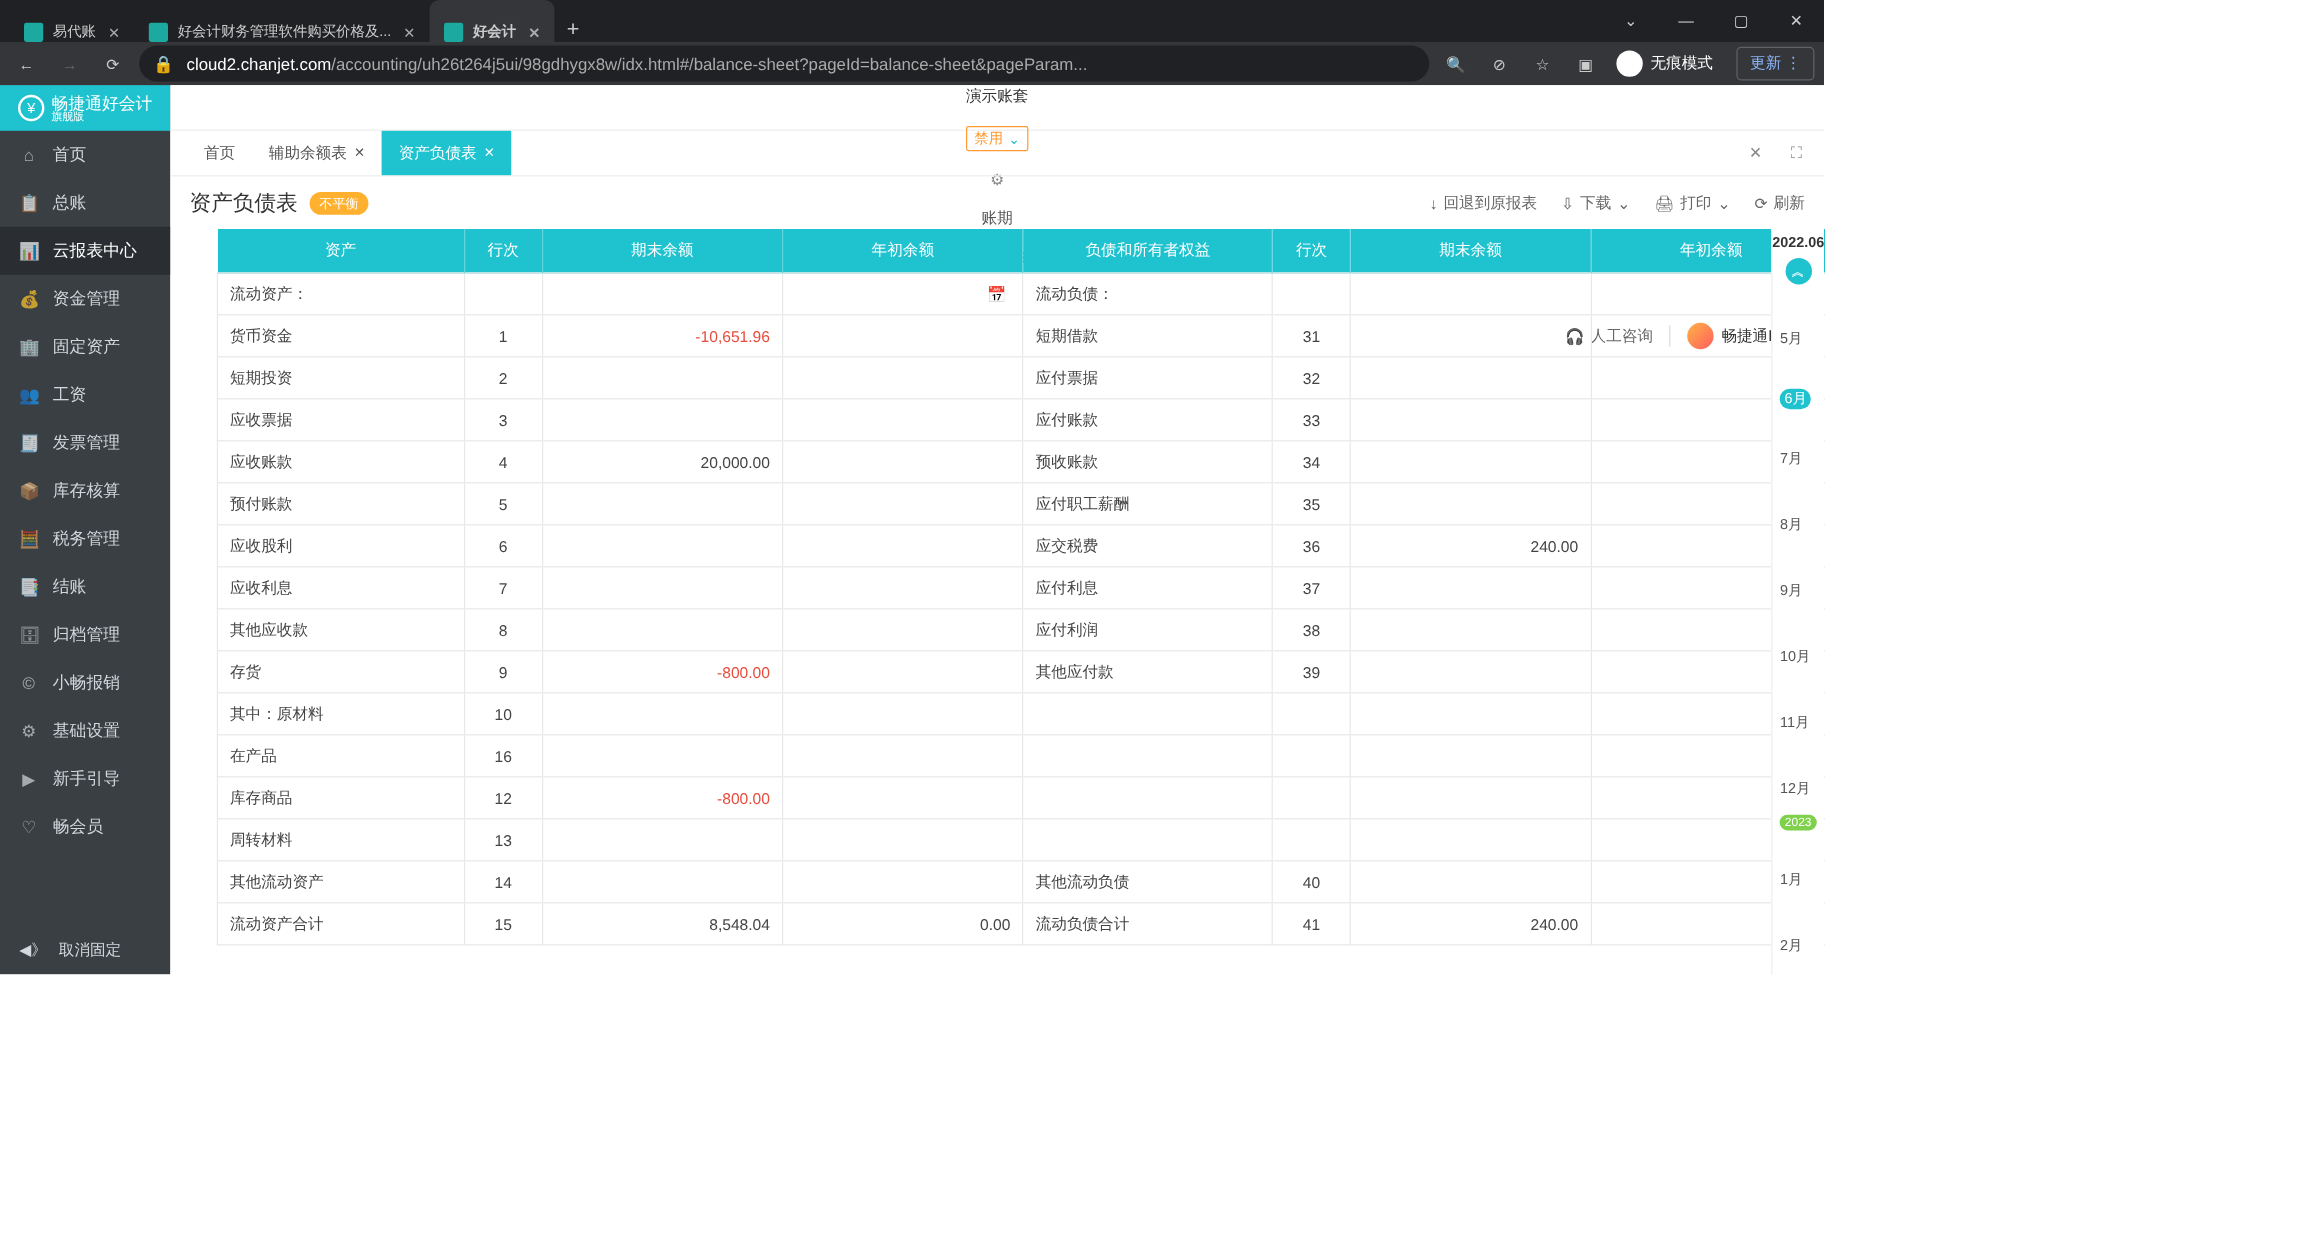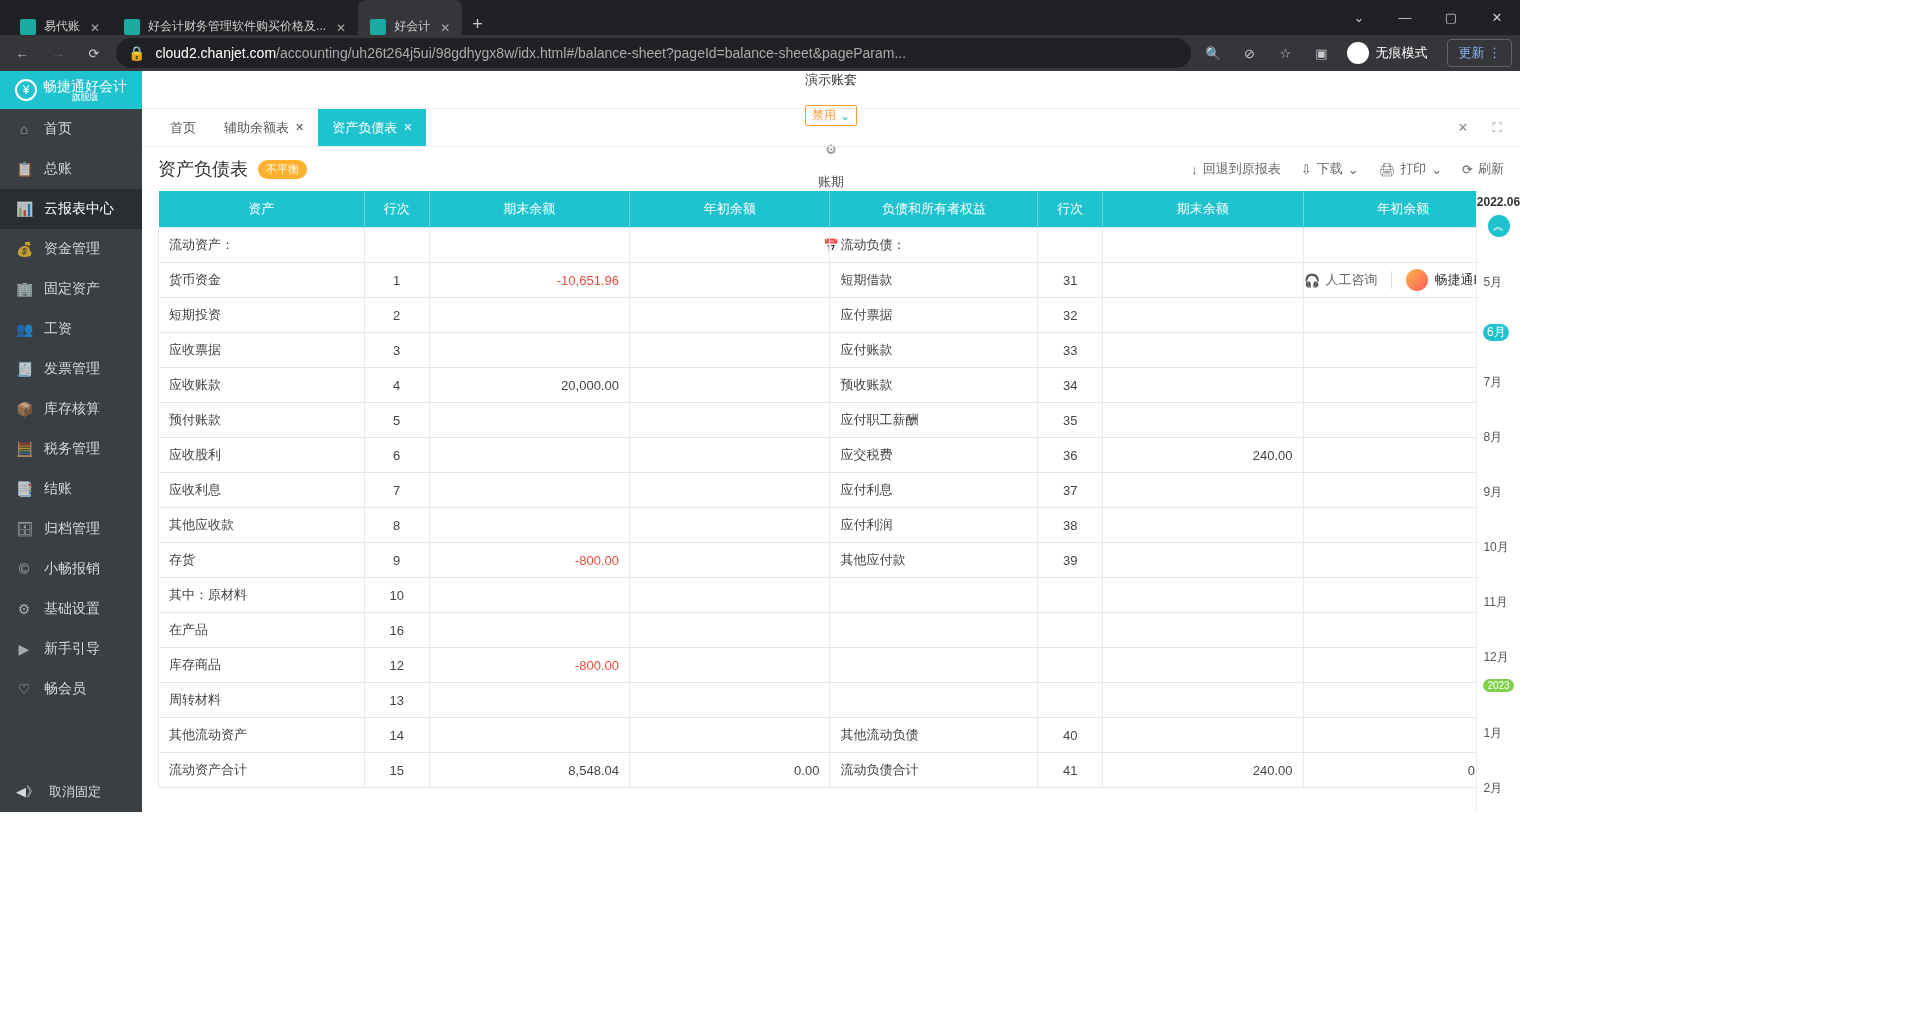--- a/index.html
+++ b/index.html
@@ -2,21 +2,21 @@
 <html><head>
 <meta charset="utf-8">
 <style>
 * { margin: 0; padding: 0; box-sizing: border-box; }
 body { font-family: "Microsoft YaHei", Arial, sans-serif; font-size: 13px; background: #fff; color: #333; overflow: hidden; width: 1520px; height: 812px; }
 
 
 .browser-top { background: #202124; height: 35px; display: flex; align-items: center; }
 .browser-tabs { display: flex; height: 100%; padding-left: 8px; flex: 1; }
 .browser-tab { display: flex; align-items: flex-end; padding: 0 12px; color: #ccc; font-size: 12px; max-width: 280px; position: relative; border-top-left-radius: 8px; border-top-right-radius: 8px; }
-.browser-tab.active { background: #35363a; }
+.browser-tab.active { background: #35363a; font-weight: bold; }
 .browser-tab .favicon { width: 16px; height: 16px; background: #1ba9a0; margin-right: 8px; border-radius: 2px; flex-shrink: 0; }
 .browser-tab .tab-close { margin-left: 10px; color: #aaa; cursor: pointer; }
 .browser-tab.new { padding: 0 10px; }
 .browser-tab.new .plus { color: #ccc; font-size: 18px; }
 .browser-winctl { display: flex; color: #ccc; }
 .browser-winctl > div { width: 46px; height: 35px; display: flex; align-items: center; justify-content: center; cursor: pointer; }
 
 .browser-bar { background: #35363a; height: 36px; display: flex; align-items: center; padding: 0 8px; gap: 8px; }
 .browser-bar .nav-btn { width: 28px; height: 28px; display: flex; align-items: center; justify-content: center; color: #ccc; cursor: pointer; border-radius: 14px; }
 .browser-bar .nav-btn.disabled { color: #666; }
@@ -59,21 +59,21 @@
 .tabs-right { margin-left: auto; display: flex; align-items: center; gap: 8px; padding-right: 10px; }
 .tabs-right > div { width: 26px; height: 26px; display: flex; align-items: center; justify-content: center; color: #888; cursor: pointer; }
 
 .toolbar { height: 44px; display: flex; align-items: center; padding: 0 16px; }
 .title { font-size: 18px; color: #333; }
 .unbalanced { background: #ffb02e; color: #fff; font-size: 11px; padding: 2px 8px; border-radius: 10px; margin-left: 10px; }
 .toolbar-actions { margin-left: auto; display: flex; gap: 20px; color: #666; font-size: 13px; }
 .toolbar-actions .action { display: flex; align-items: center; gap: 5px; cursor: pointer; }
 
 .table-wrap { flex: 1; overflow: auto; padding: 0 16px 0 16px; position: relative; }
-table { border-collapse: collapse; width: 100%; table-layout: fixed; }
+table { border-collapse: collapse; width: 100%; table-layout: fixed; margin-left: 23px; }
 thead th { background: #1fc3cf; color: #fff; font-weight: normal; font-size: 13px; padding: 9px 8px; text-align: center; border-right: 1px solid rgba(255,255,255,0.3); }
 tbody td { border: 1px solid #e8e8e8; padding: 8px 10px; font-size: 13px; color: #444; height: 33px; }
 tbody td.num { text-align: center; }
 tbody td.amt { text-align: right; }
 tbody td.neg { color: #e74c3c; }
 .col-asset { width: 191px; }
 .col-row { width: 60px; }
 .col-end { width: 186px; }
 .col-begin { width: 186px; }
 .col-liab { width: 193px; }
@@ -141,21 +141,21 @@
     <span>无痕模式</span>
   </div>
   <div class="update-btn"><span>更新</span> ⋮</div>
 </div>
 
 <div class="app">
 
   <div class="sidebar">
     <div class="sidebar-logo">
       <div class="logo-icon">¥</div>
-      <div style="display:flex;flex-direction:column;line-height:1;align-items:center;">
+      <div style="display:flex;flex-direction:column;line-height:1;">
         <span>畅捷通好会计</span>
         <span style="font-size:9px;">旗舰版</span>
       </div>
     </div>
     <div id="sidebar-items">
         <div class="sidebar-item">
           <span class="icon">⌂</span>
           <span>首页</span>
         </div>
         <div class="sidebar-item">

